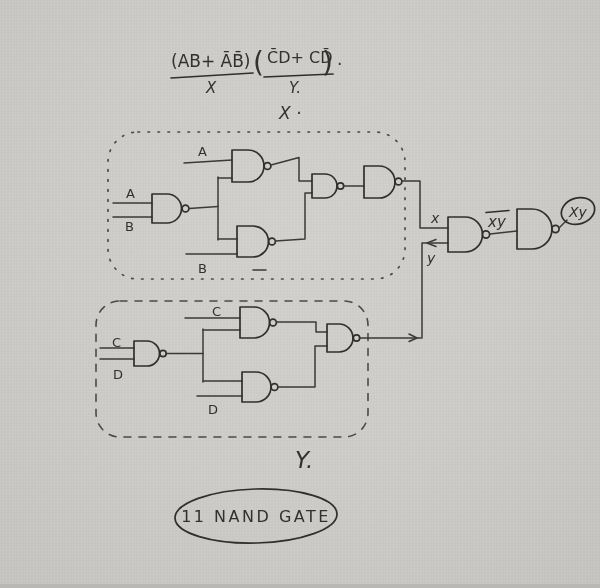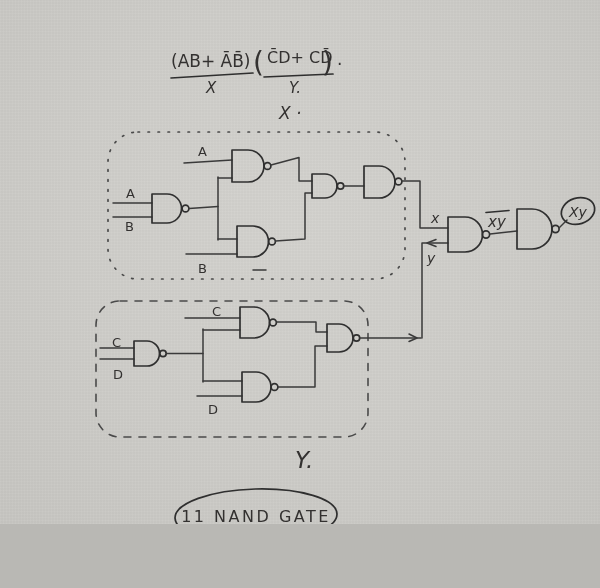--- a/index.html
+++ b/index.html
@@ -1,17 +1,17 @@
 <!DOCTYPE html>
 <html><head>
 <meta charset="utf-8">
 <style>
   html,body{margin:0;padding:0;background:#b9b8b4;}
   .paper{
-    position:relative;width:600px;height:524px;overflow:hidden;
+    position:relative;width:600px;height:584px;overflow:hidden;
     background:radial-gradient(ellipse at 48% 42%, #d3d2ce 0%, #cecdc9 50%, #c6c5c1 100%);
   }
   .paper::before{
     content:"";position:absolute;inset:0;pointer-events:none;
     background:
       repeating-linear-gradient(0deg, rgba(255,255,255,0.025) 0 1px, rgba(0,0,0,0.012) 1px 3px),
       repeating-linear-gradient(90deg, rgba(255,255,255,0.02) 0 1px, rgba(0,0,0,0.01) 1px 3px);
   }
   svg{position:absolute;left:0;top:0;}
   .ink{stroke:#3a3a3a;fill:none;stroke-width:1.5;stroke-linecap:round;stroke-linejoin:round;}

